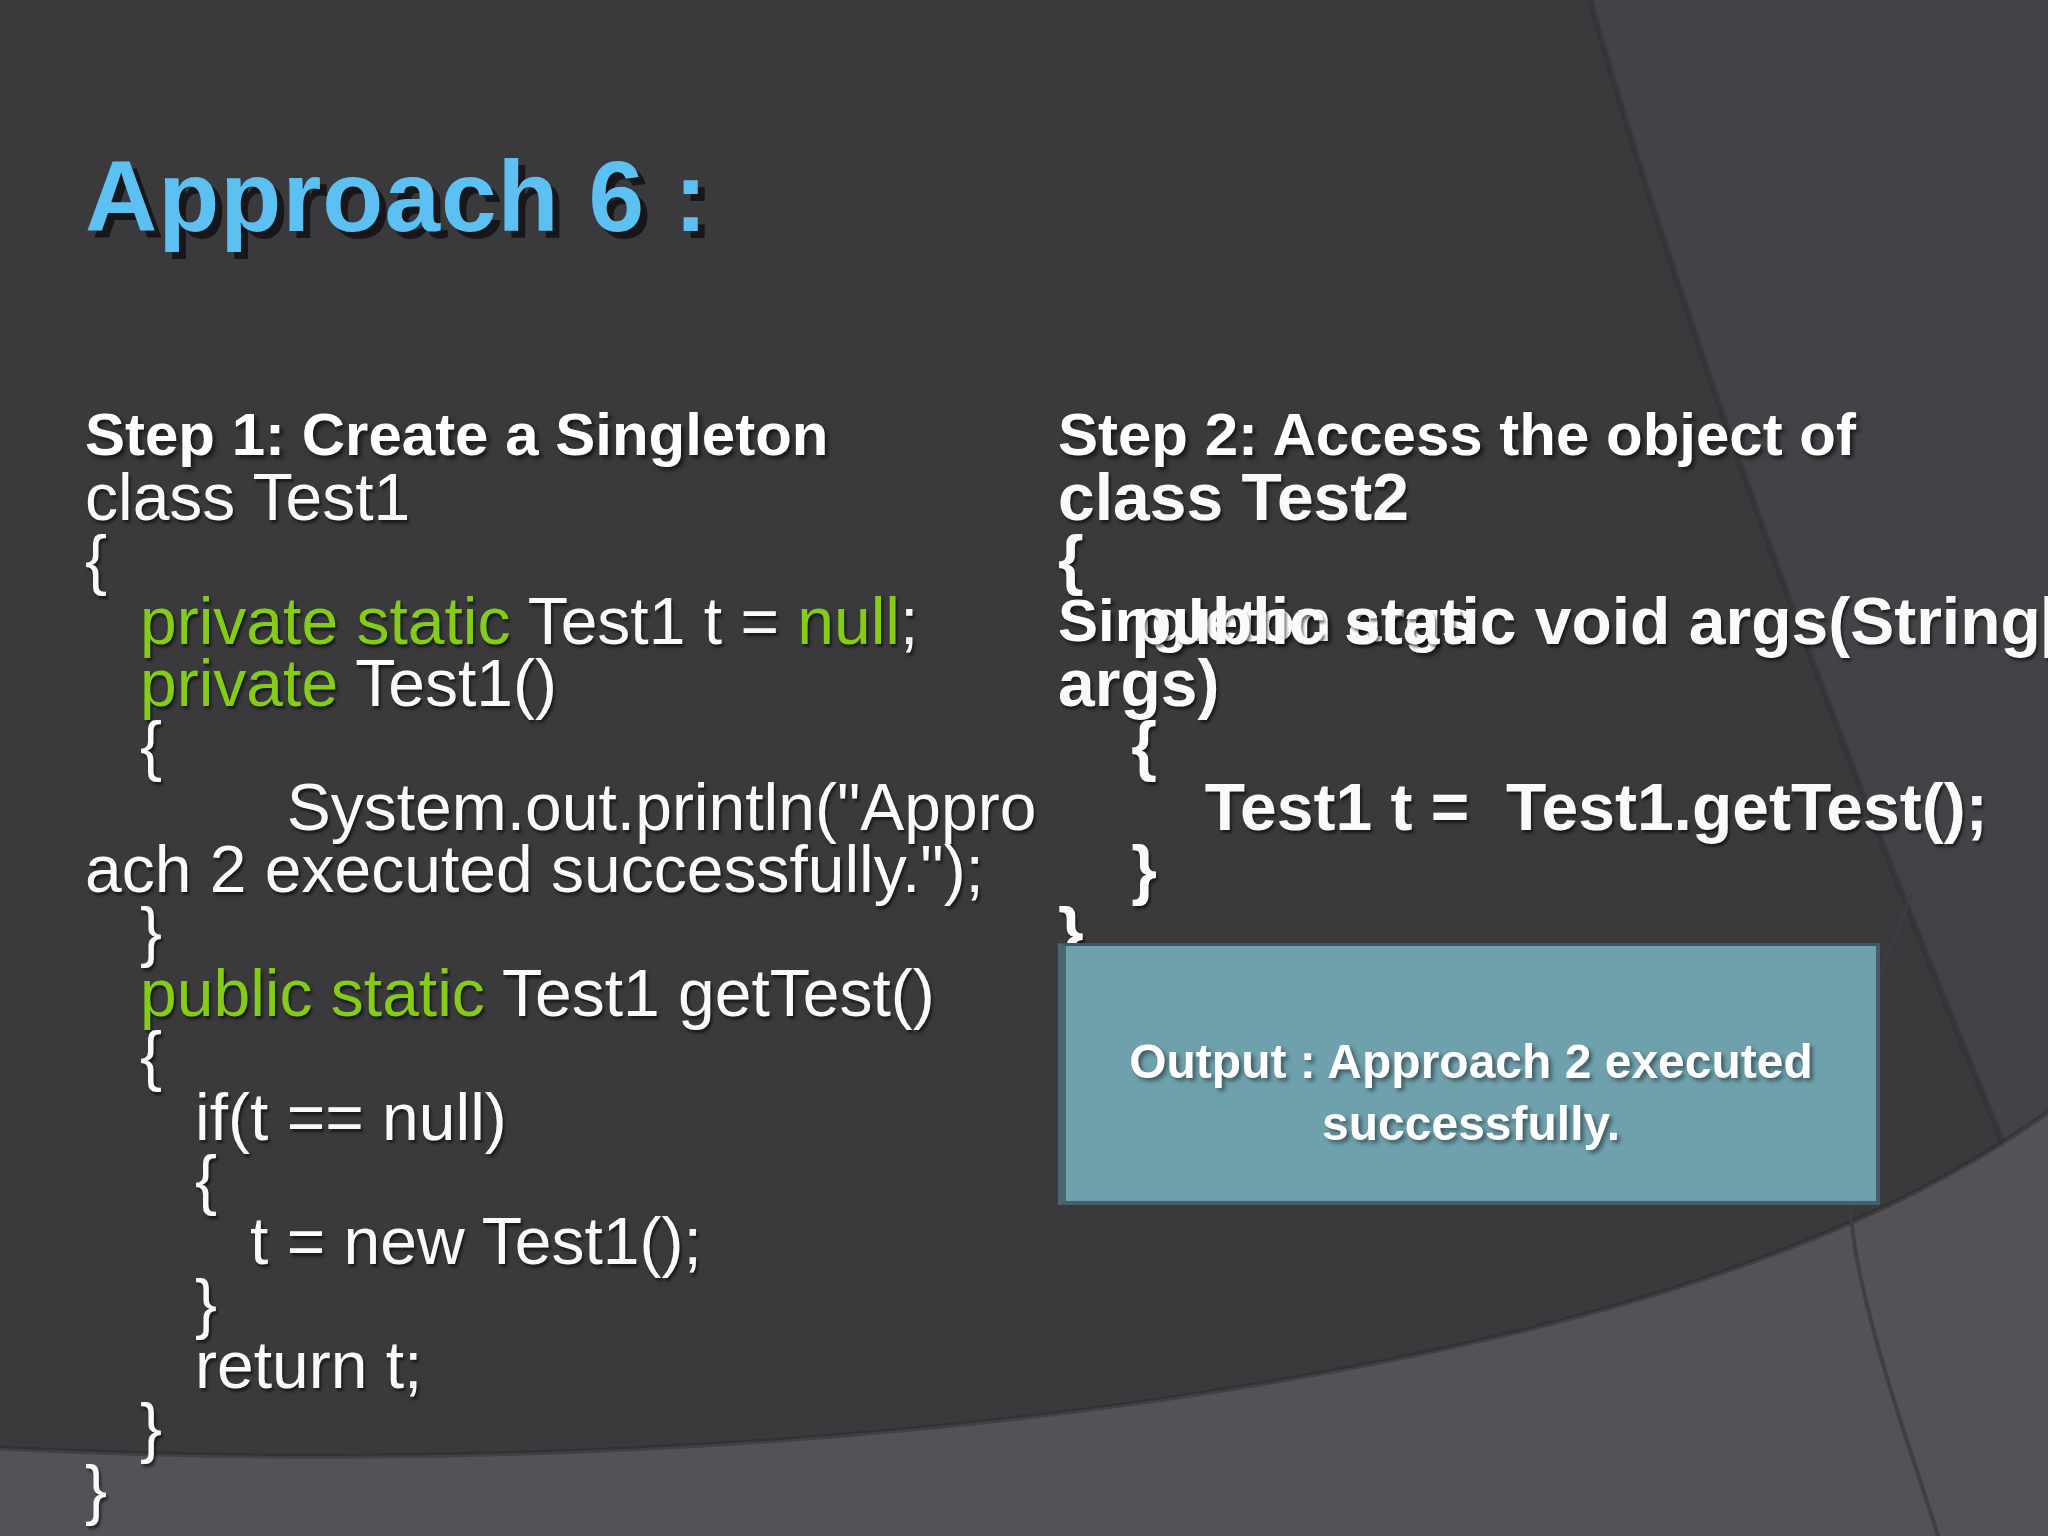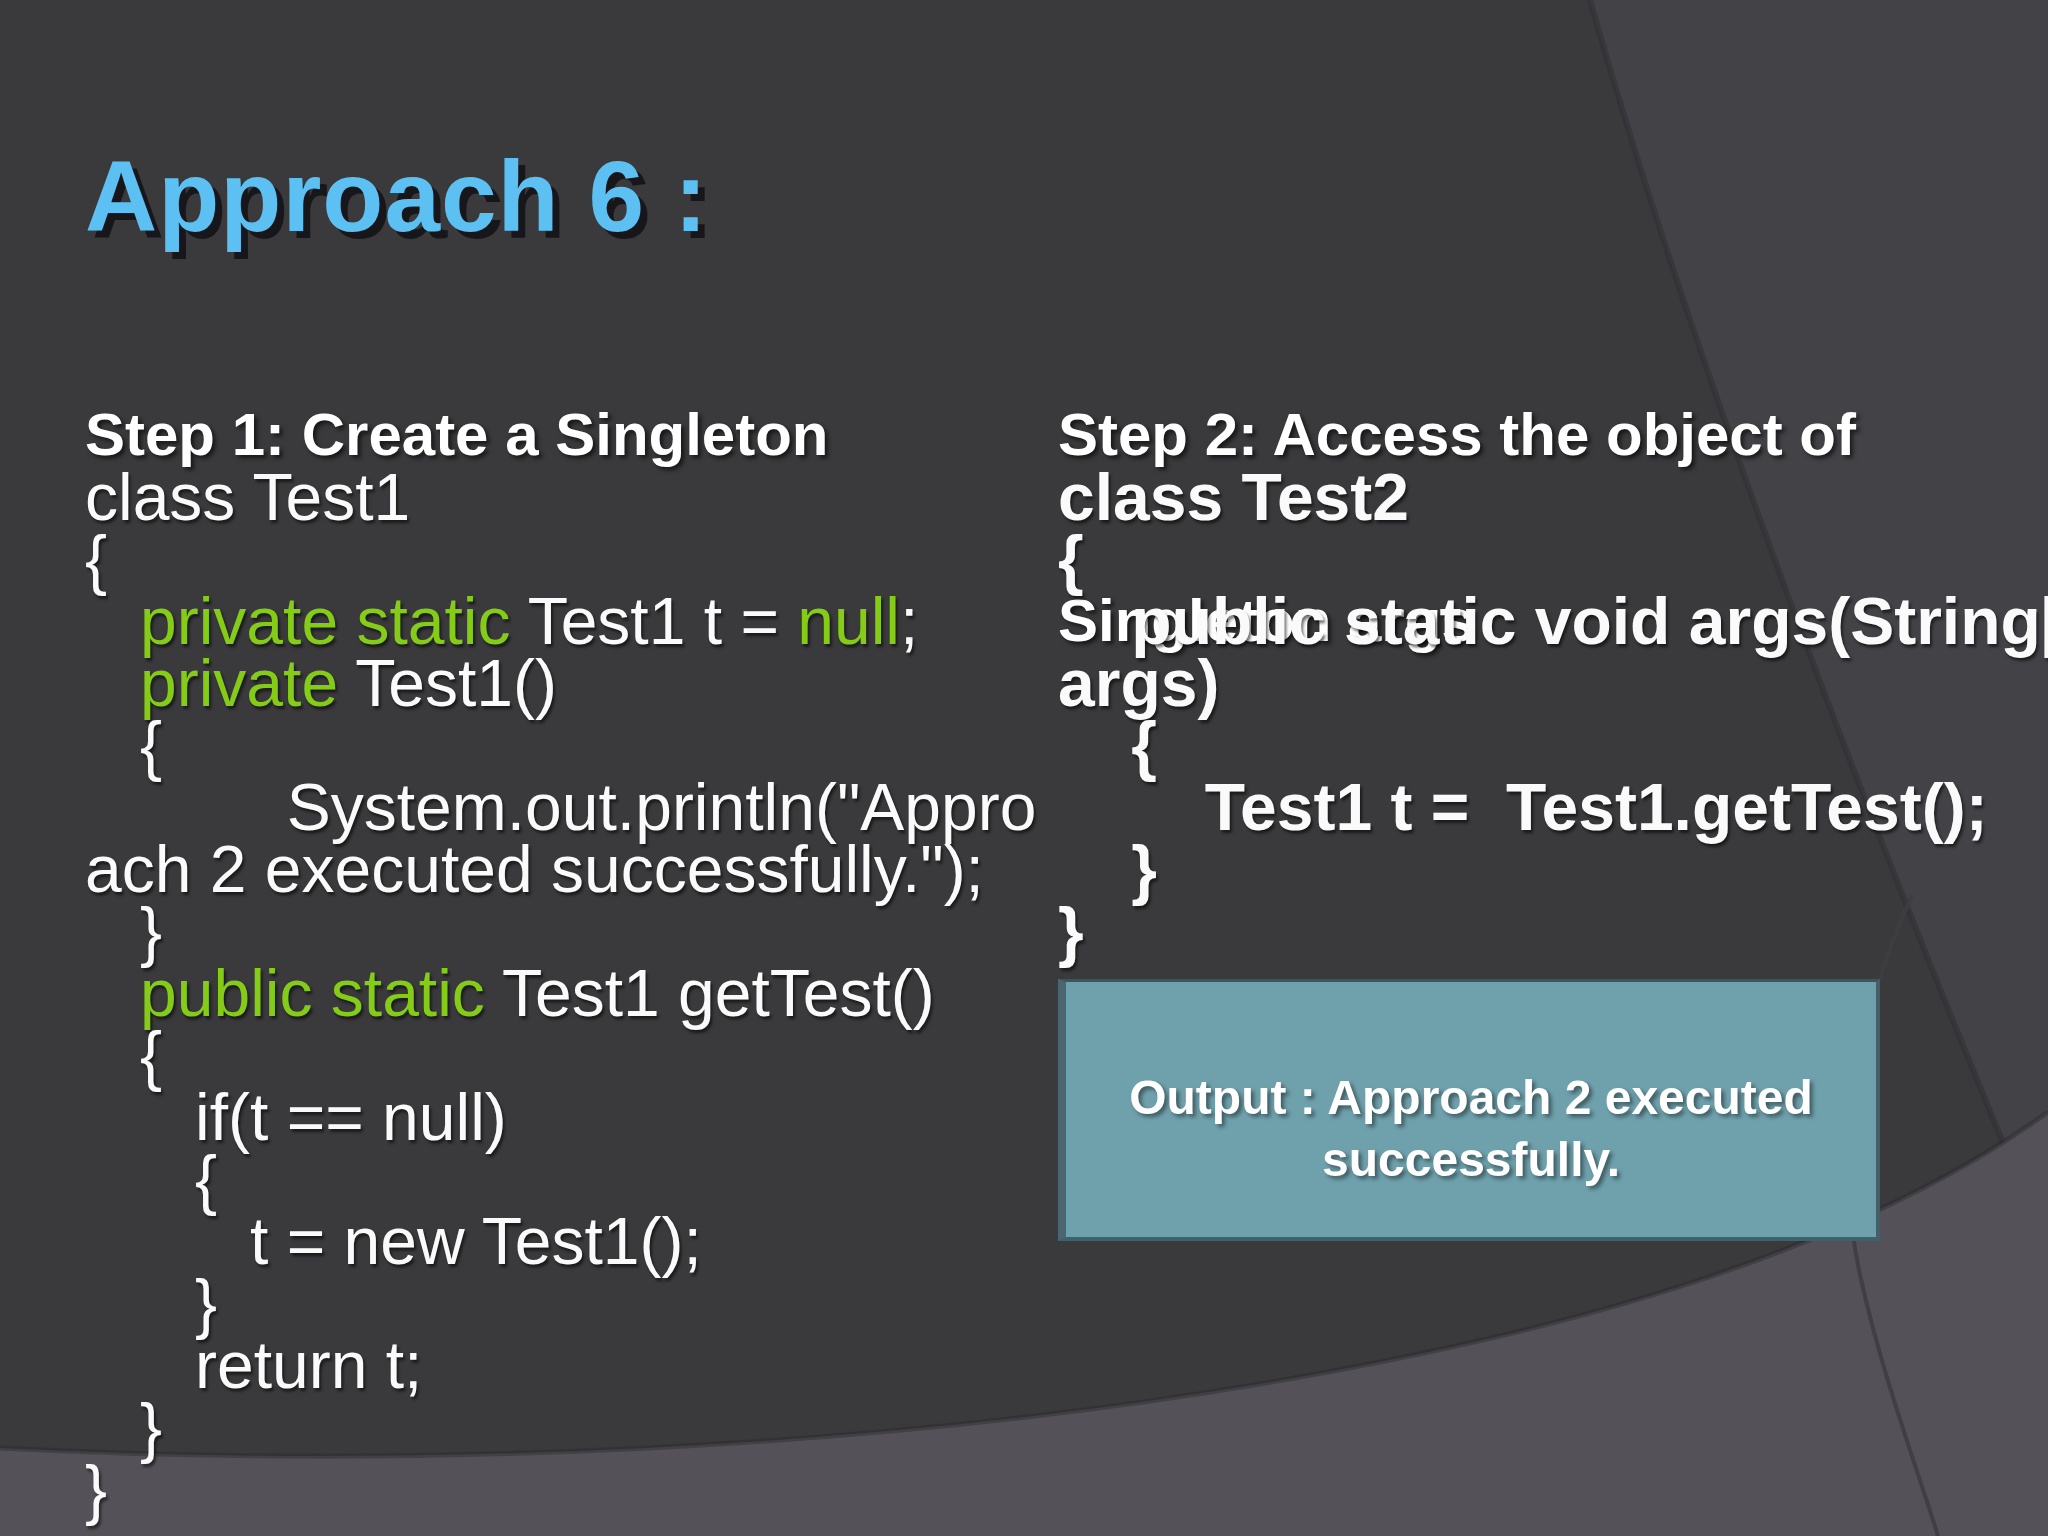--- a/index.html
+++ b/index.html
@@ -28,21 +28,21 @@
     position:absolute;top:466px;
     font-size:66px;line-height:62px;color:#fafafa;
     text-shadow:2px 3px 3px rgba(0,0,0,0.55);
   }
   .code.cleft{left:85px;}
   .code.cright{left:1058px;font-weight:bold;}
   .code-line{white-space:pre;}
   .code .kw{color:#84cc16;}
   .code .pl{color:#fafafa;}
   .output-box{
-    position:absolute;left:1058px;top:979px;width:822px;height:262px;
+    position:absolute;left:1058px;top:943px;width:822px;height:262px;
     box-sizing:border-box;
     background:#6fa1ad;
     border:4px solid #426069;
     border-left:8px solid #4c6671;
     border-top:3px solid #3a565f;
     display:flex;flex-direction:column;justify-content:center;align-items:center;
     padding-top:38px;
     z-index:5;
   }
   .output-box div{

